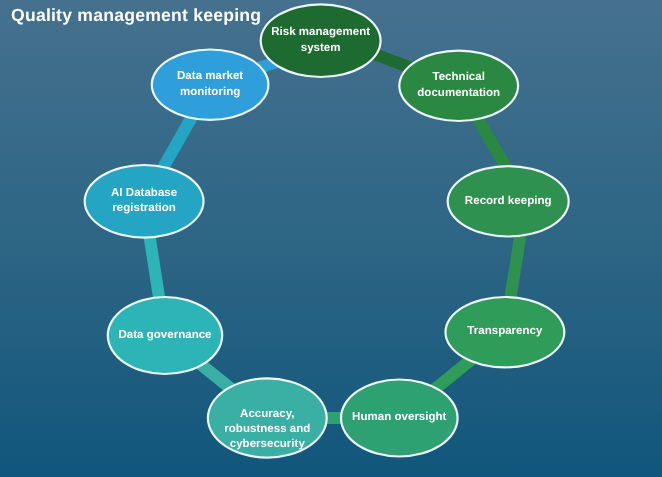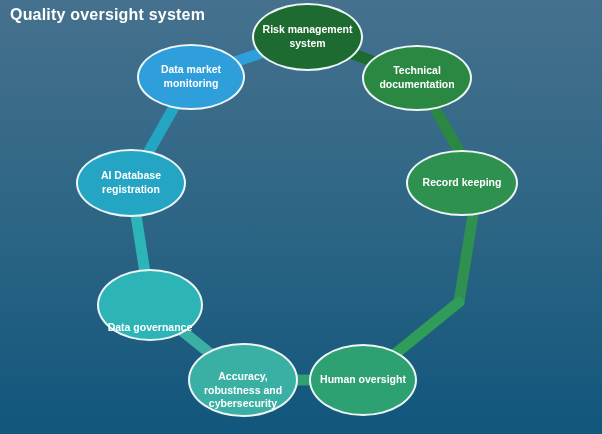--- a/index.html
+++ b/index.html
@@ -42,40 +42,40 @@
     border-radius: 50%;
     border: 2px solid #EDF5F6;
     color: #FFFFFF;
     font-size: 10.5px;
     font-weight: 700;
     line-height: 1.3;
     padding: 4px 8px;
     box-sizing: border-box;
   }
   
-  .n0 { left: 252px; top:   3px; width: 111px; height: 68px; align-items: center; }
+  .n0 { left: 236px; top:   3px; width: 111px; height: 68px; align-items: center; }
   .n1 { left: 362px; top:  45px; width: 110px; height: 66px; }
   .n2 { left: 406px; top: 150px; width: 112px; height: 66px; }
   .n3 { left: 404px; top: 269px; width: 110px; height: 66px; }
   .n4 { left: 309px; top: 344px; width: 108px; height: 72px; }
   .n5 { left: 188px; top: 343px; width: 110px; height: 74px; align-items: flex-end; }
   .n6 { left:  97px; top: 269px; width: 106px; height: 72px; }
   .n7 { left:  76px; top: 149px; width: 110px; height: 68px; text-align: center; }
   .n8 { left: 137px; top:  44px; width: 108px; height: 66px; }
   .node-center {
     left: 257px; top: 179px; width: 102px; height: 72px;
     border-color: #F4E8DB;
   }
 </style>
 </head>
 <body>
 
 <div class="canvas">
 
-  <h1 class="page-title">Quality oversight system</h1>
+  <h1 class="page-title">Quality management keeping</h1>
 
   <svg class="ring" viewBox="0 0 602 434">
     <line x1="308" y1="37" x2="417" y2="78" stroke="#1D6B30"></line>
     <line x1="417" y1="78" x2="478" y2="183" stroke="#2B8843"></line>
     <line x1="478" y1="183" x2="459" y2="302" stroke="#2F9150"></line>
     <line x1="459" y1="302" x2="363" y2="380" stroke="#2F9C59"></line>
     <line x1="363" y1="380" x2="243" y2="380" stroke="#2EA173"></line>
     <line x1="243" y1="380" x2="150" y2="305" stroke="#3AAFA4"></line>
     <line x1="150" y1="305" x2="131" y2="183" stroke="#2DB4B6"></line>
     <line x1="131" y1="183" x2="191" y2="77" stroke="#25A5C4"></line>
@@ -84,27 +84,30 @@
 
   <div class="node n0" style="background: rgb(29, 107, 48);">
     <span>Risk management system</span>
   </div>
   <div class="node n1" style="background: rgb(43, 136, 67);">
     <span>Technical documentation</span>
   </div>
   <div class="node n2" style="background: rgb(47, 145, 80);">
     <span>Record keeping</span>
   </div>
+  <div class="node n3" style="background: rgb(47, 156, 89);">
+    <span>Transparency</span>
+  </div>
   <div class="node n4" style="background: rgb(46, 161, 115);">
     <span>Human oversight</span>
   </div>
   <div class="node n5" style="background: rgb(58, 175, 164);">
     <span>Accuracy, robustness and cybersecurity</span>
   </div>
-  <div class="node n6" style="background: rgb(45, 180, 182); align-items: flex-end;">
+  <div class="node n6" style="background: rgb(45, 180, 182);">
     <span>Data governance</span>
   </div>
   <div class="node n7" style="background: rgb(37, 165, 196);">
     <span>AI Database registration</span>
   </div>
   <div class="node n8" style="background: rgb(46, 159, 219);">
     <span>Data market monitoring</span>
   </div>
 
 

